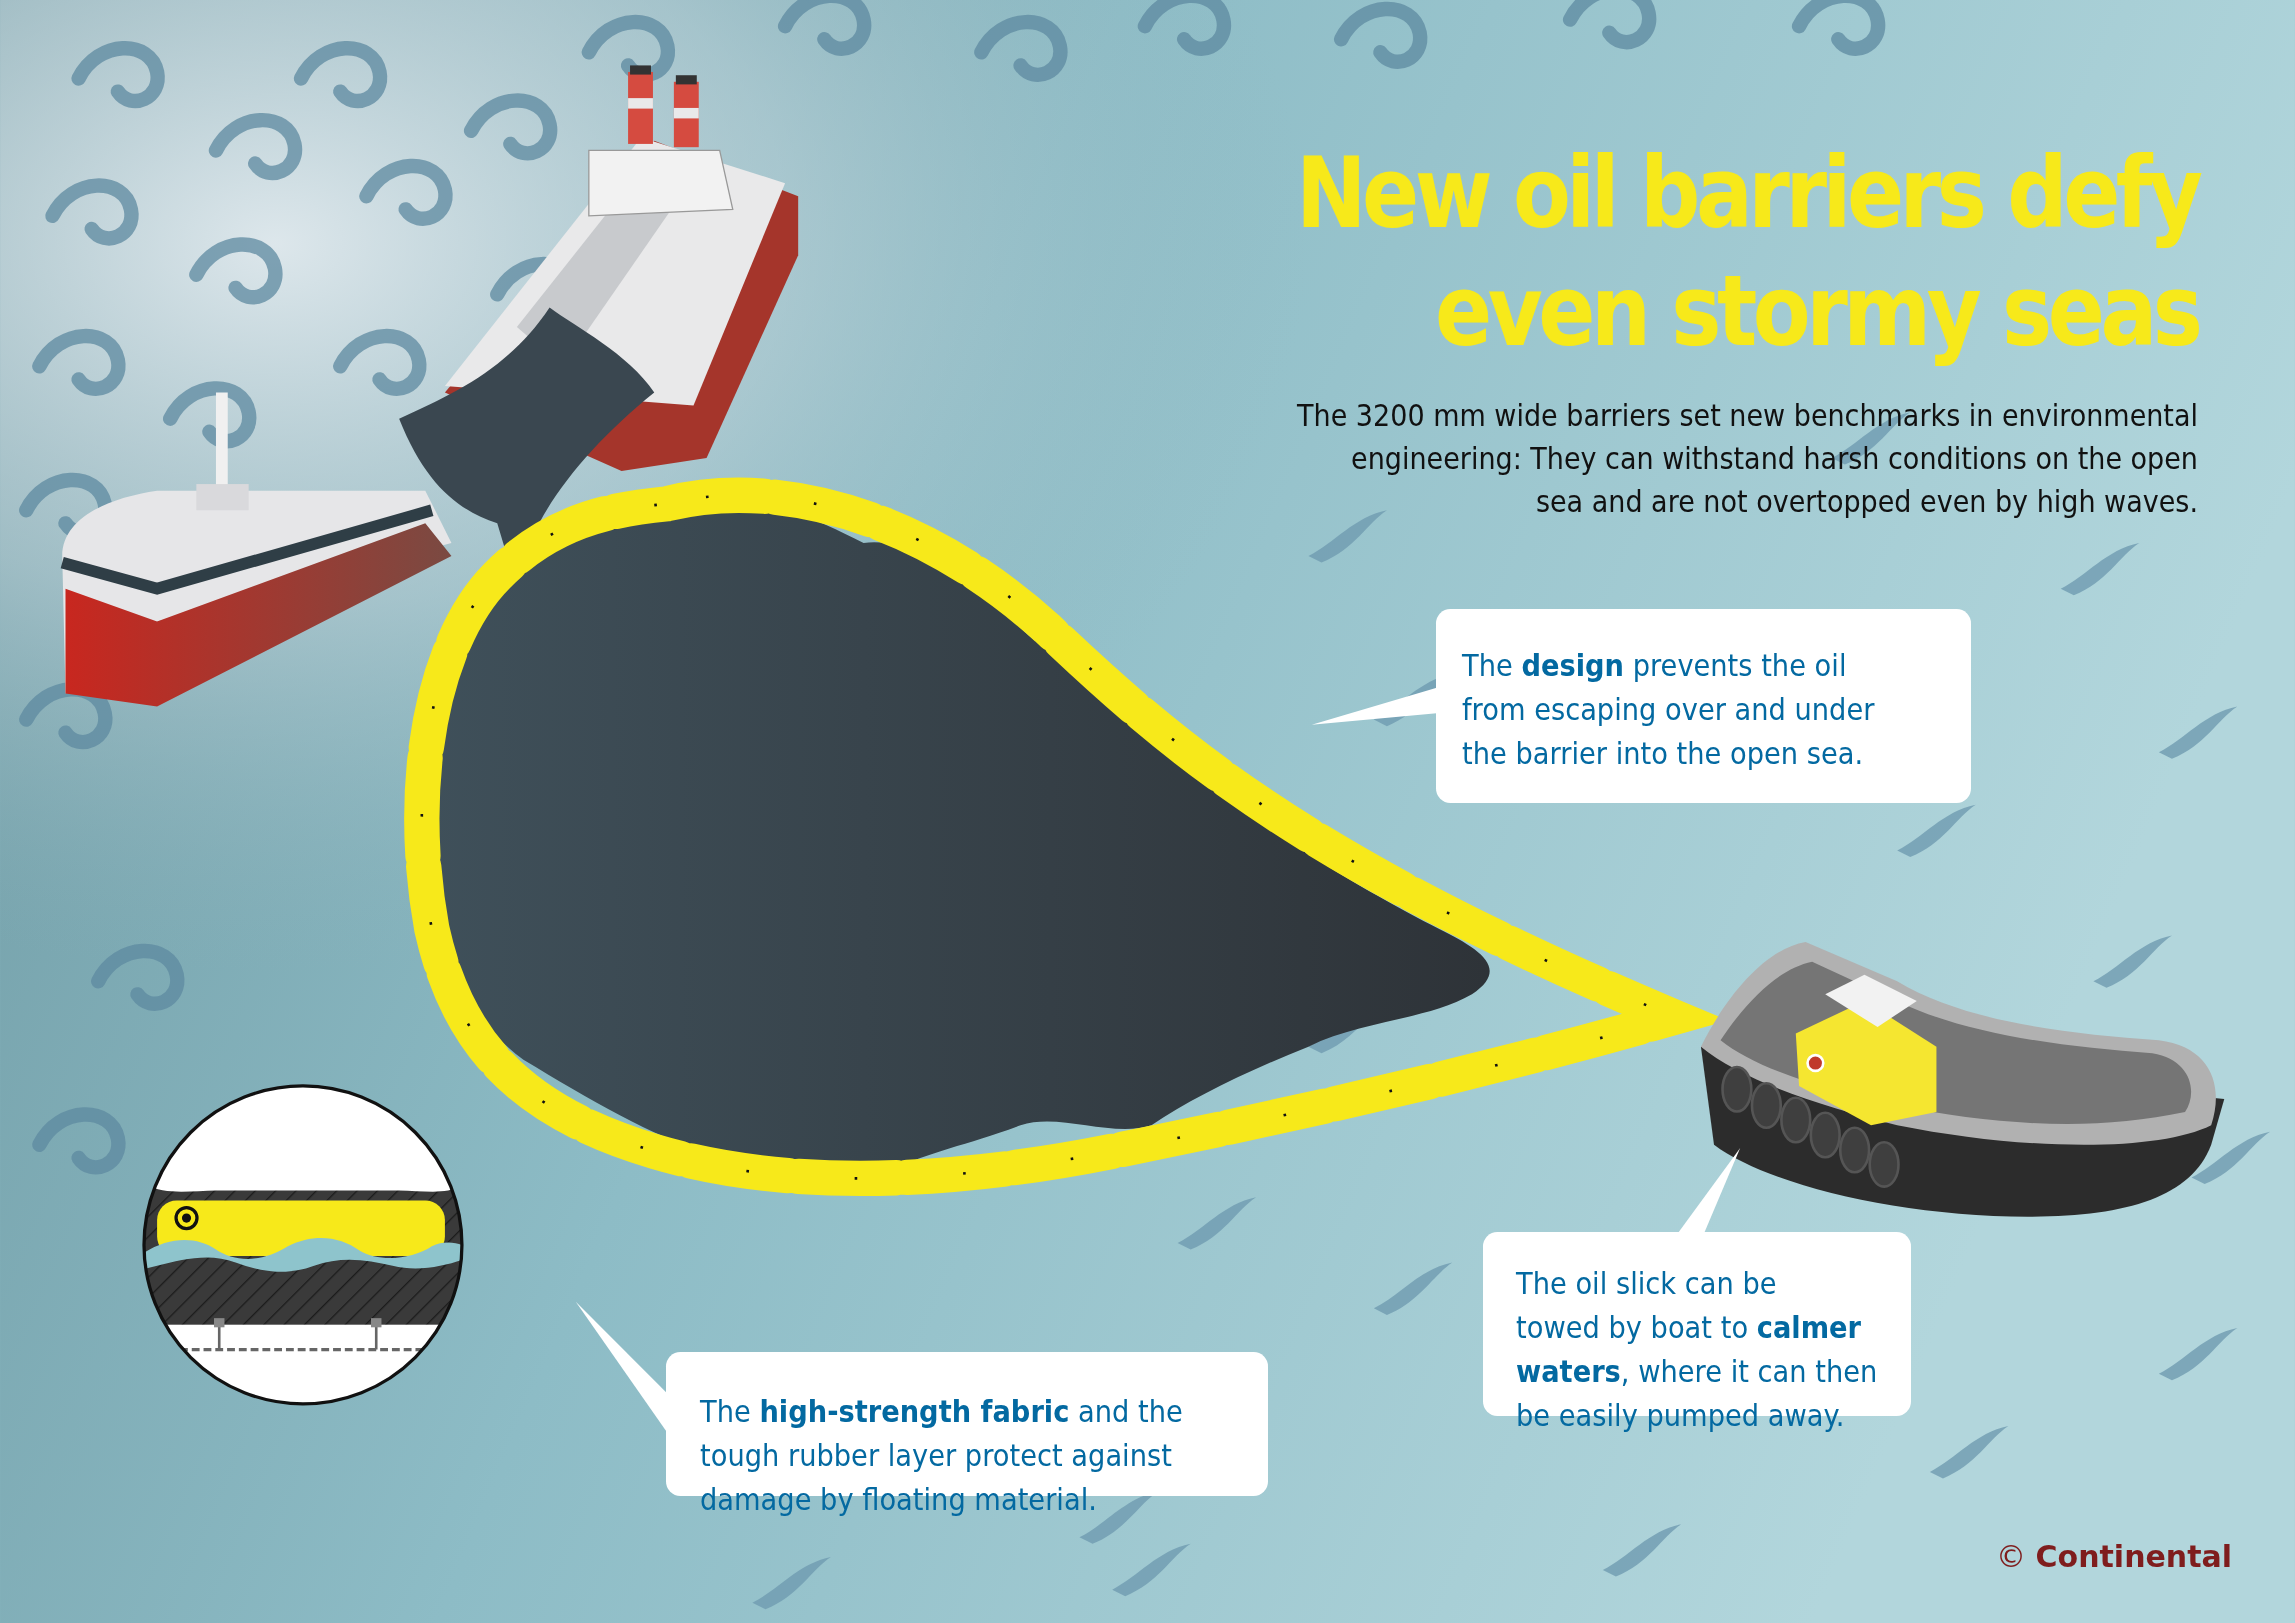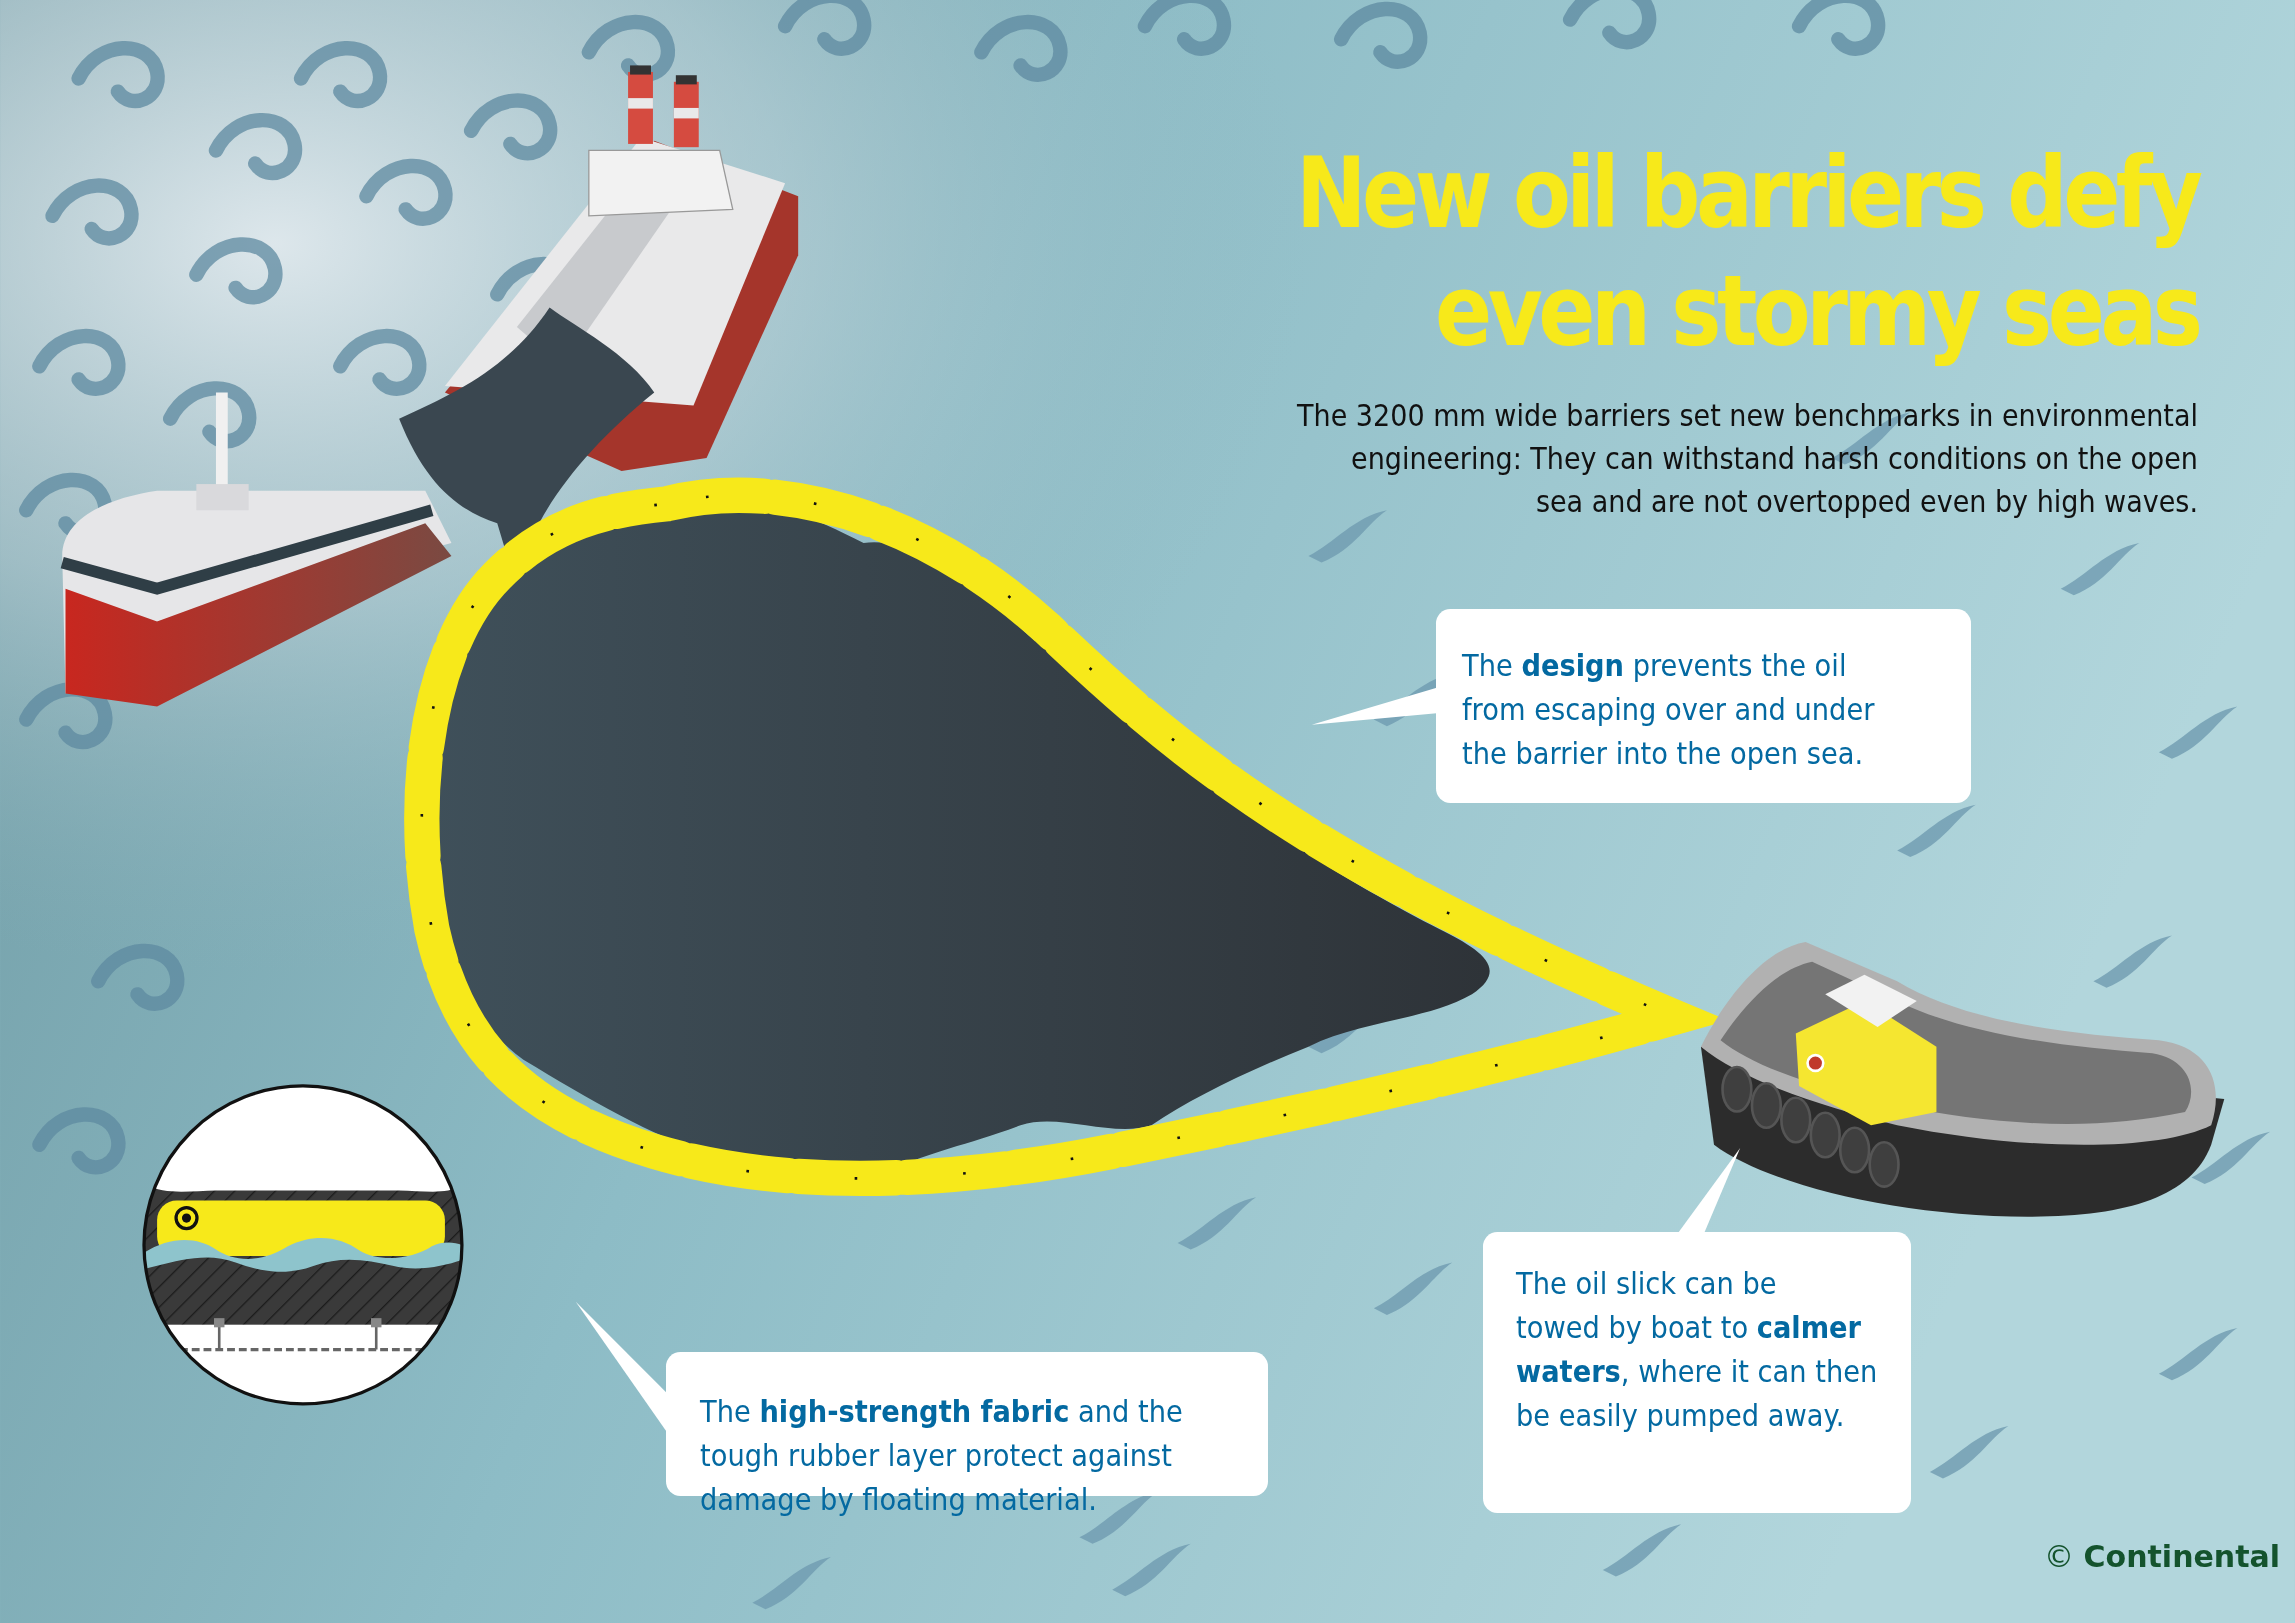--- a/index.html
+++ b/index.html
@@ -12,26 +12,26 @@
               transform-origin: right top; white-space: nowrap; }
   .subhead { position: absolute; right: 97px; top: 394px; width: 1112px; text-align: right;
              color: #111; font-size: 30px; line-height: 43px; font-family: "DejaVu Sans", sans-serif;
              transform: scaleX(0.9); transform-origin: right top; }
   .callout { position: absolute; background: #fff; border-radius: 14.4px; color: #0369a1;
              font-family: "DejaVu Sans", sans-serif; font-size: 31px; line-height: 44px; }
   .callout .inner { transform: scaleX(0.88); transform-origin: left top; white-space: nowrap; }
   .callout b { font-weight: bold; }
   #callout-design { left: 1436px; top: 609px; width: 535px; height: 194px; }
   #callout-design .inner { position: absolute; left: 26px; top: 34px; }
-  #callout-tow { left: 1483px; top: 1232px; width: 428px; height: 281px; }
+  #callout-tow { left: 1483px; top: 1232px; width: 428px; height: 184px; }
   #callout-tow .inner { position: absolute; left: 33px; top: 29px; }
   #callout-fabric { left: 666px; top: 1352px; width: 602px; height: 144px; }
   #callout-fabric .inner { position: absolute; left: 34px; top: 37px; }
-  .copyright { position: absolute; left: 1996px; top: 1539px; font-size: 30px; color: #14532d;
-               font-family: "DejaVu Sans", sans-serif; margin-left: 48px; }
+  .copyright { position: absolute; left: 1996px; top: 1539px; font-size: 30px; color: #7f1d1d;
+               font-family: "DejaVu Sans", sans-serif; }
   .copyright .brand { font-weight: bold; }
 </style>
 </head>
 <body>
 
 <svg id="scene" viewBox="0 0 3508 2481" xmlns="http://www.w3.org/2000/svg">
   <defs>
     <linearGradient id="seaGrad" x1="0" y1="0" x2="1" y2="0.3">
       <stop offset="0" stop-color="#6f9aa3"></stop>
       <stop offset="0.45" stop-color="#8dbcc6"></stop>

